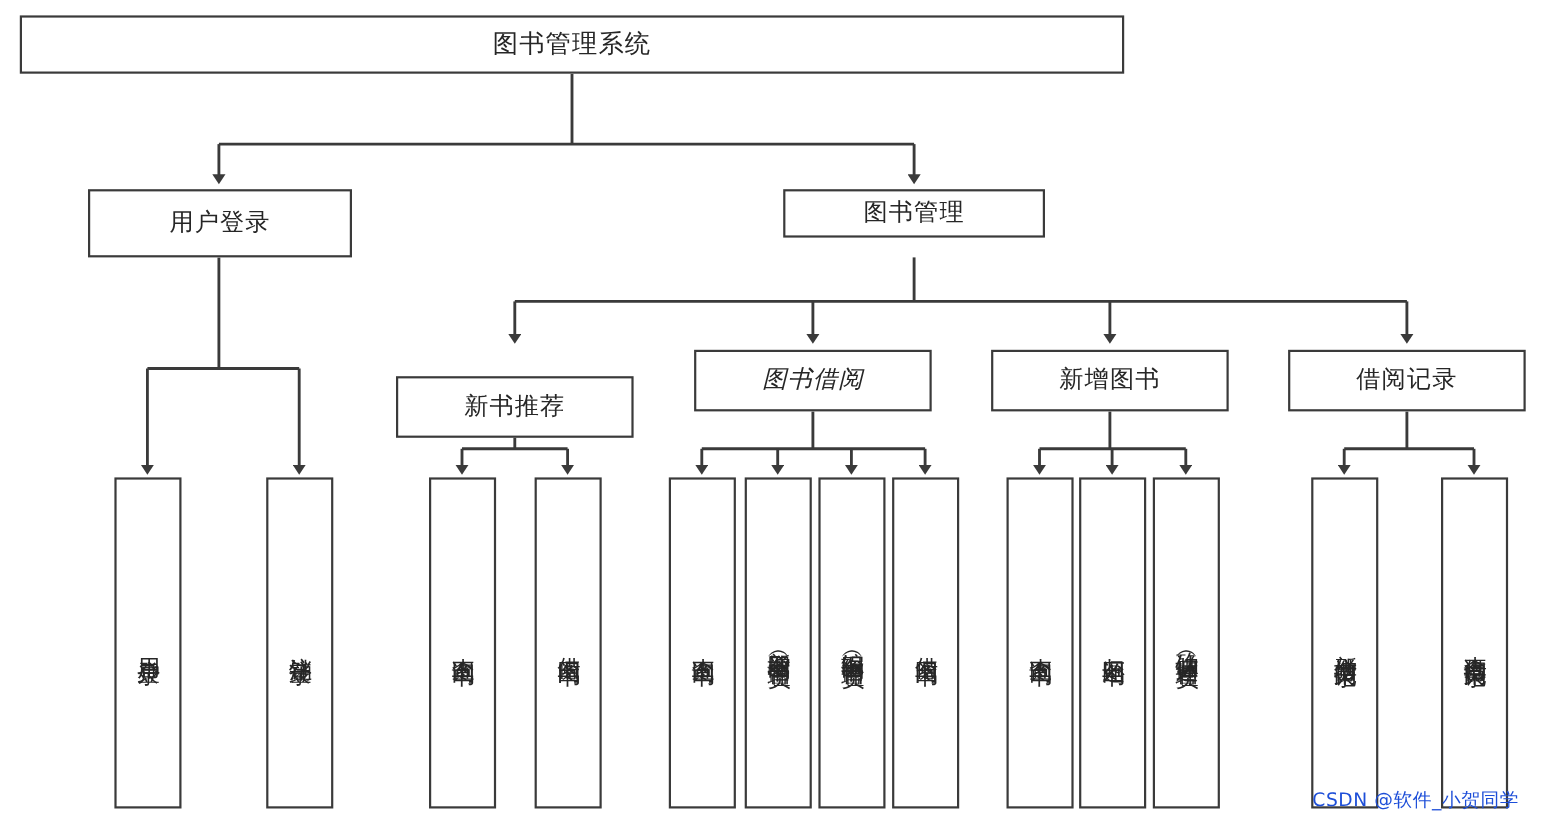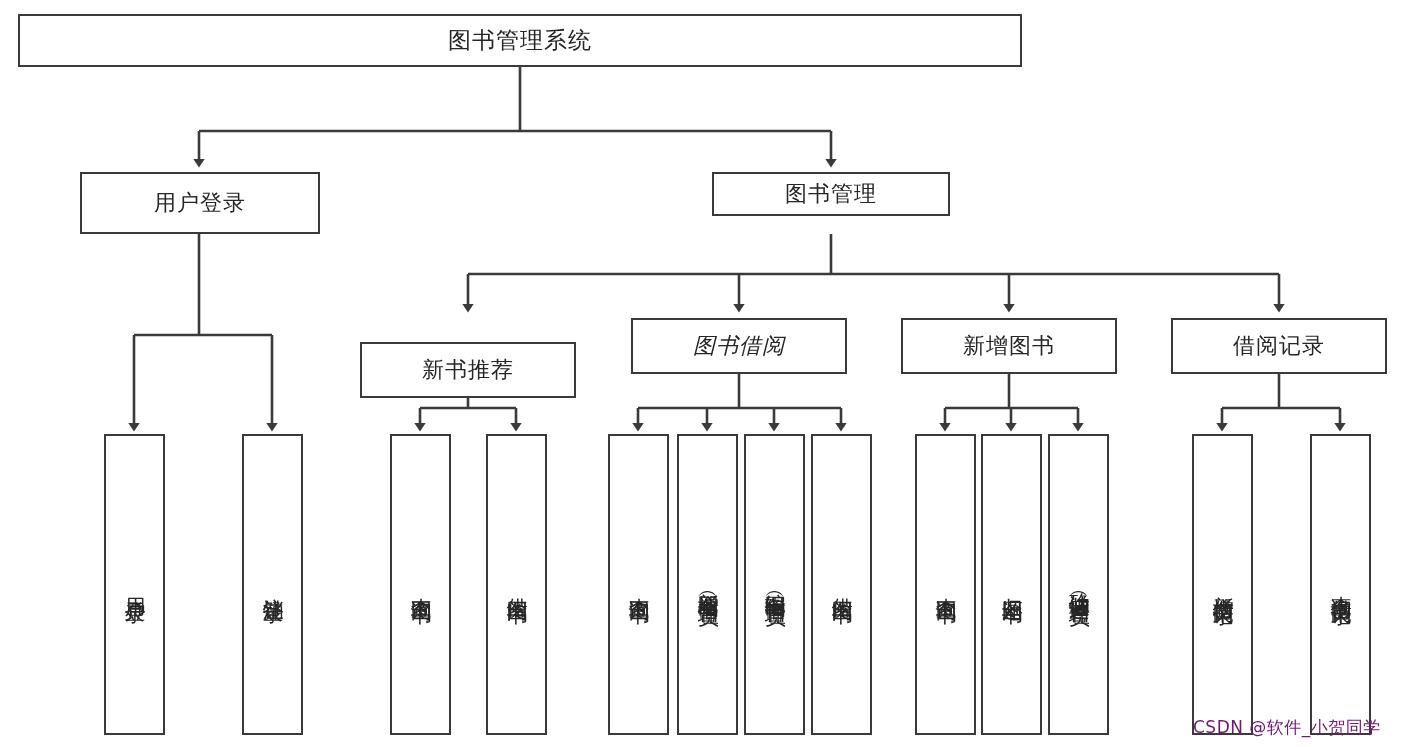--- a/index.html
+++ b/index.html
@@ -53,21 +53,21 @@
   .node.v .vtext {
     writing-mode: vertical-rl;
     text-orientation: upright;
     white-space: nowrap;
     letter-spacing: 2px;
     display: block;
   }
   .watermark {
     position: absolute;
     font-size: 17px;
-    color: #701a75;
+    color: #1d4ed8;
     white-space: nowrap;
     letter-spacing: 0.5px;
     user-select: none;
   }
 </style>
 </head>
 <body>
 
 <div id="canvas">
 

